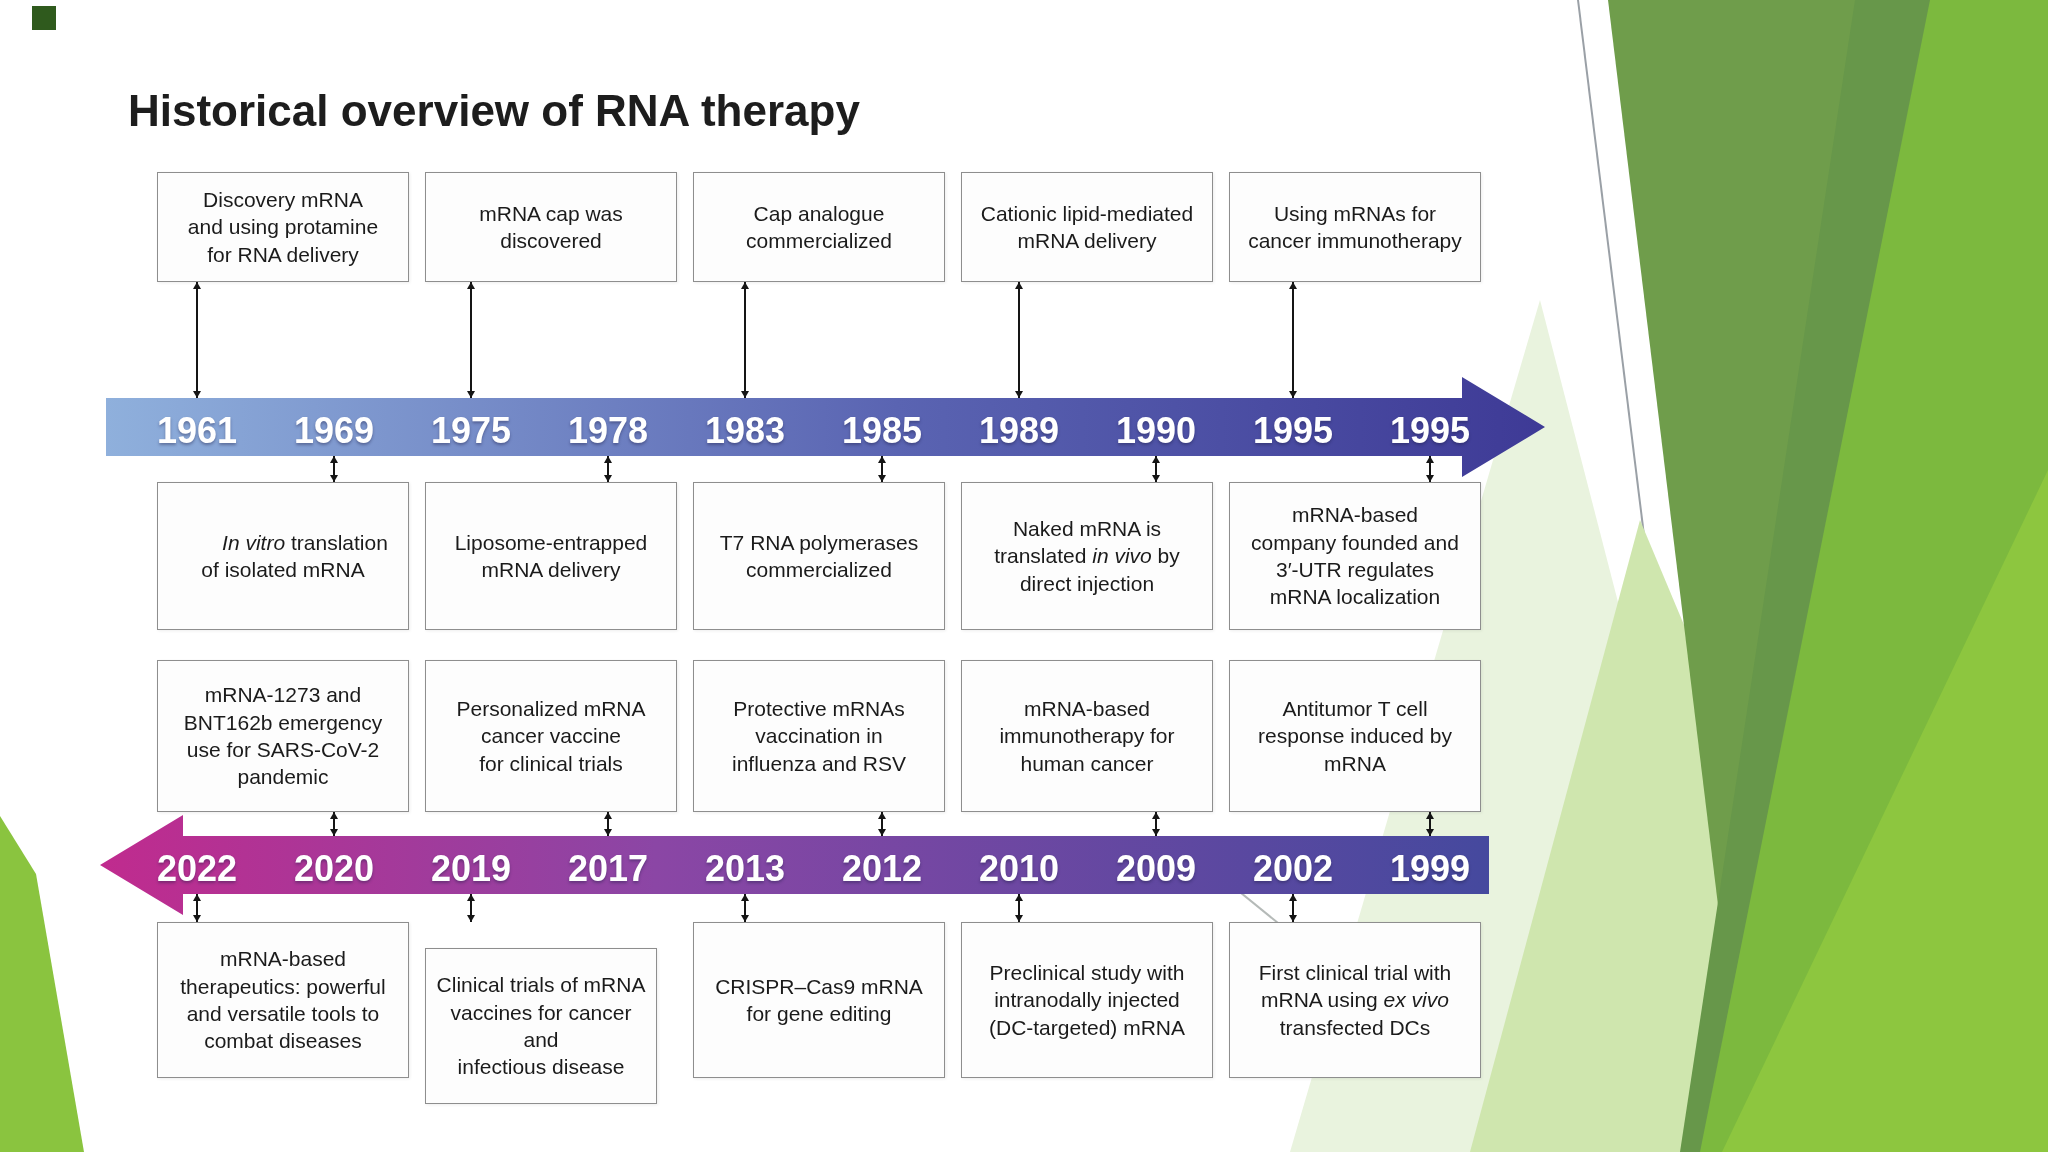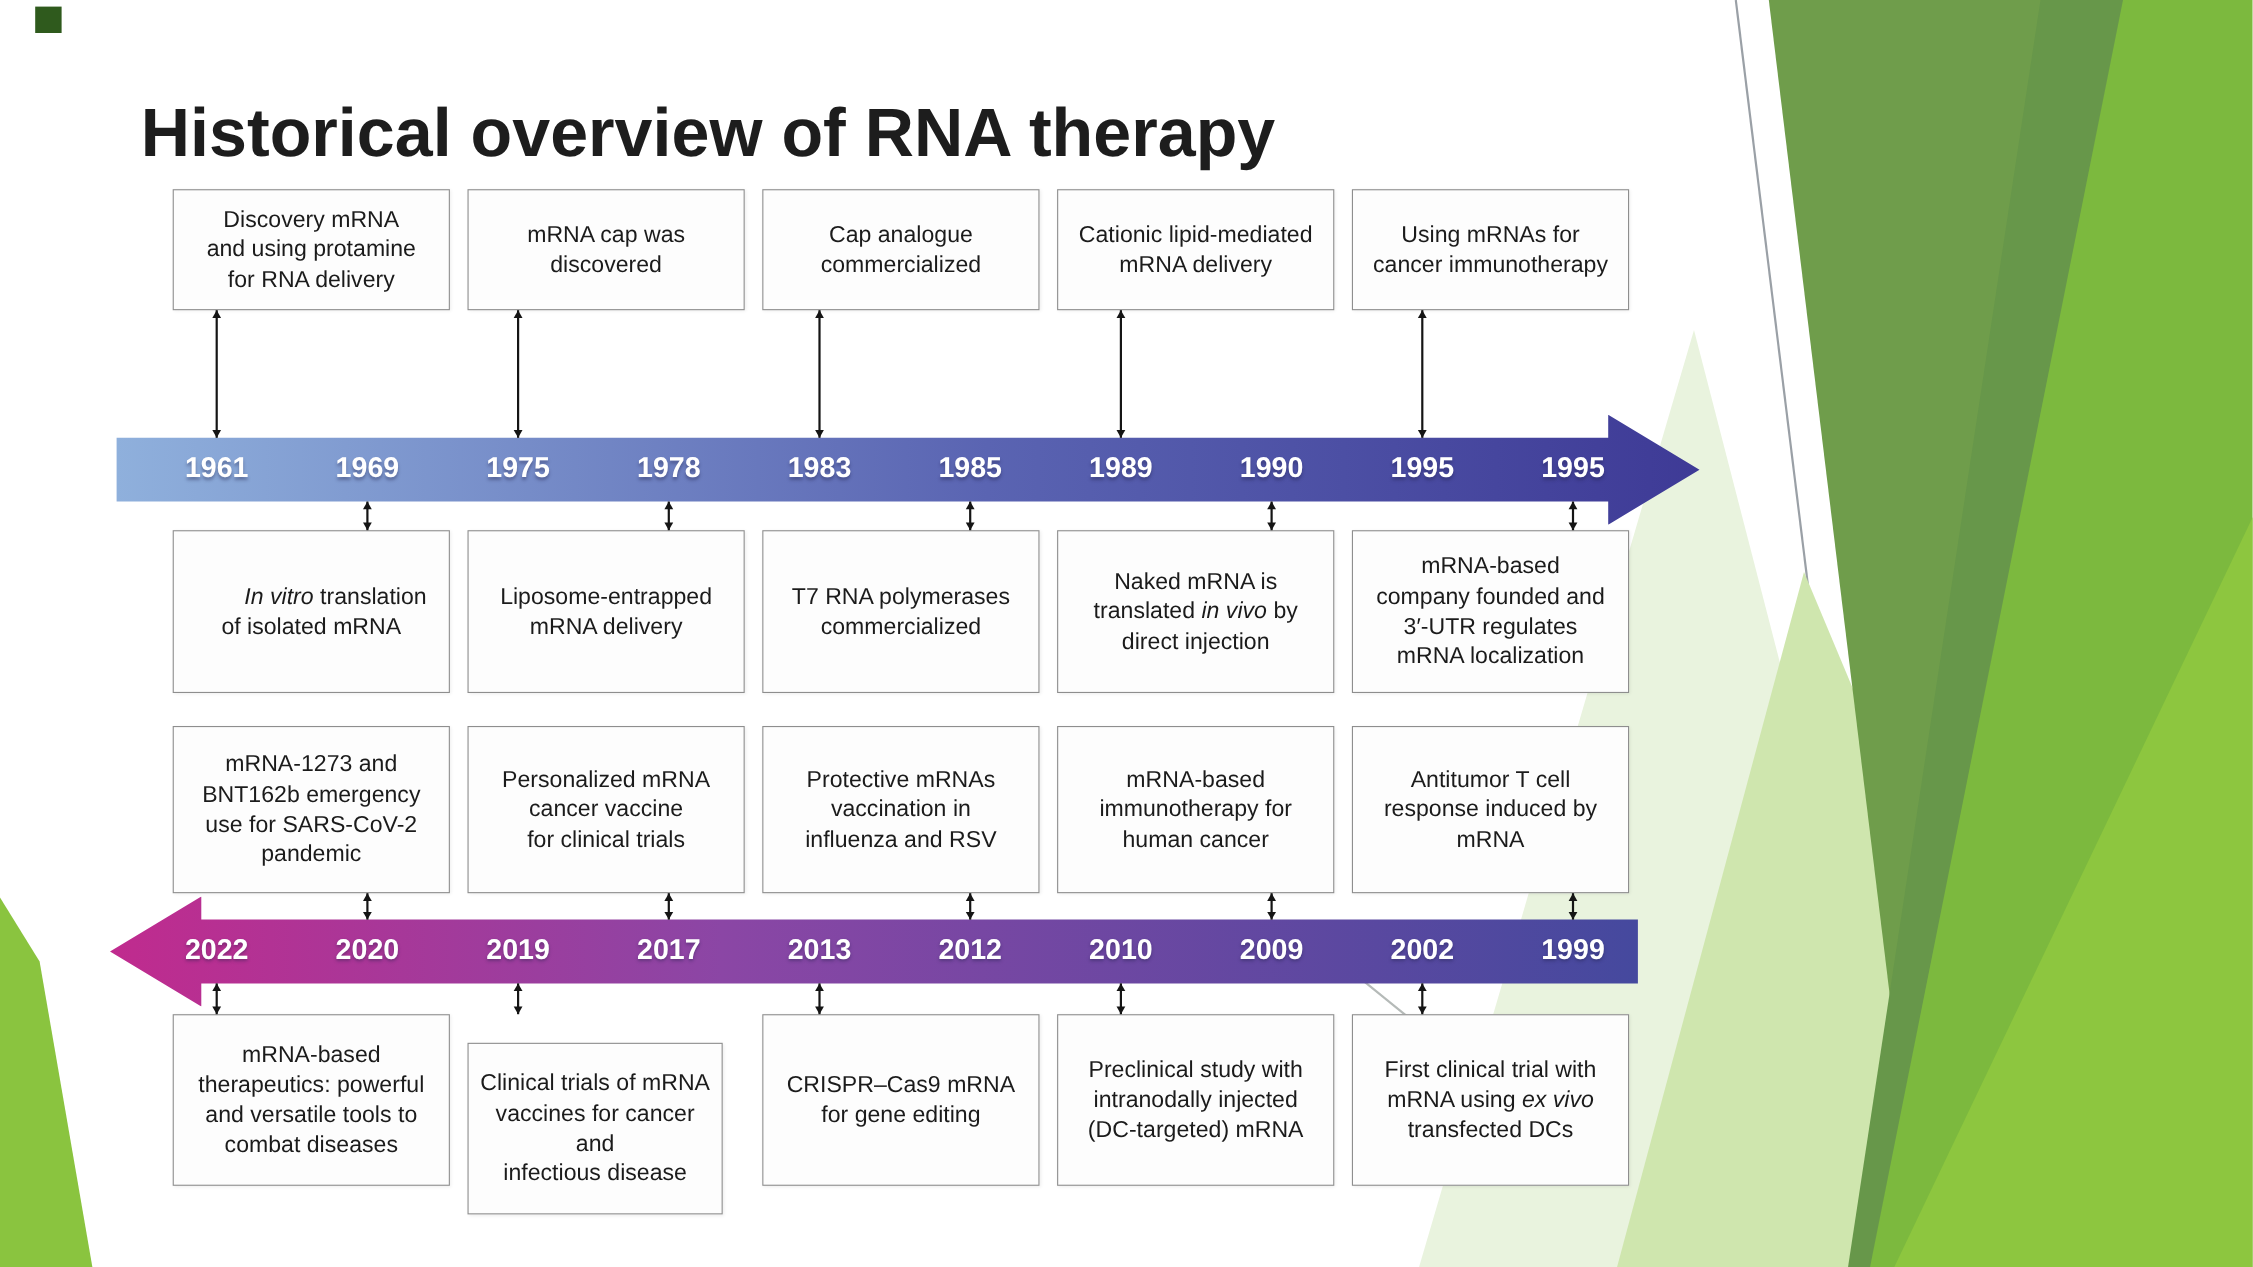--- a/index.html
+++ b/index.html
@@ -2,26 +2,26 @@
 <html><head>
 <meta charset="utf-8">
 <style>
   html,body{margin:0;padding:0;background:#ffffff;}
   #slide{
     position:relative;width:2048px;height:1152px;background:#ffffff;
     overflow:hidden;font-family:"Liberation Sans",sans-serif;
   }
   .deco{position:absolute;left:0;top:0;z-index:0;}
   .title{
-    position:absolute;left:128px;top:86px;font-size:62px;font-weight:bold;
+    position:absolute;left:128px;top:86px;font-size:44px;font-weight:bold;
     color:#1d1d1d;z-index:1;white-space:nowrap;
   }
   .tl-svg{position:absolute;z-index:1;}
   .yr{
-    position:absolute;width:120px;text-align:center;font-size:26px;font-weight:bold;
+    position:absolute;width:120px;text-align:center;font-size:36px;font-weight:bold;
     color:#ffffff;z-index:2;text-shadow:0 2px 3px rgba(30,30,70,0.40);
   }
   .box{
     position:absolute;box-sizing:border-box;background:#fdfdfd;border:1px solid #8e8e8e;
     display:flex;align-items:center;justify-content:center;z-index:1;
     padding:4px 6px;box-shadow:1px 1px 3px rgba(0,0,0,0.07);
   }
   .box-text{
     white-space:pre-line;text-align:center;font-size:21px;line-height:1.3;color:#1b1b1b;
   }

